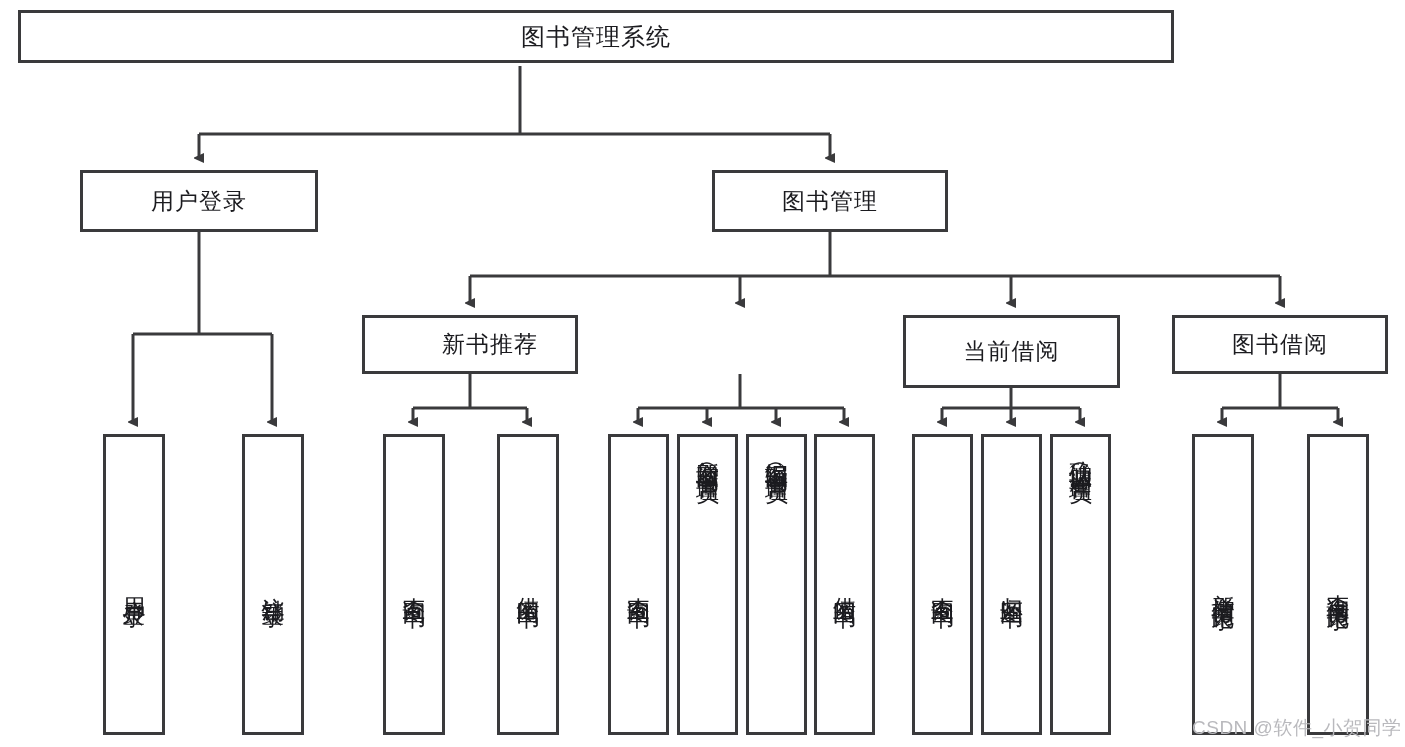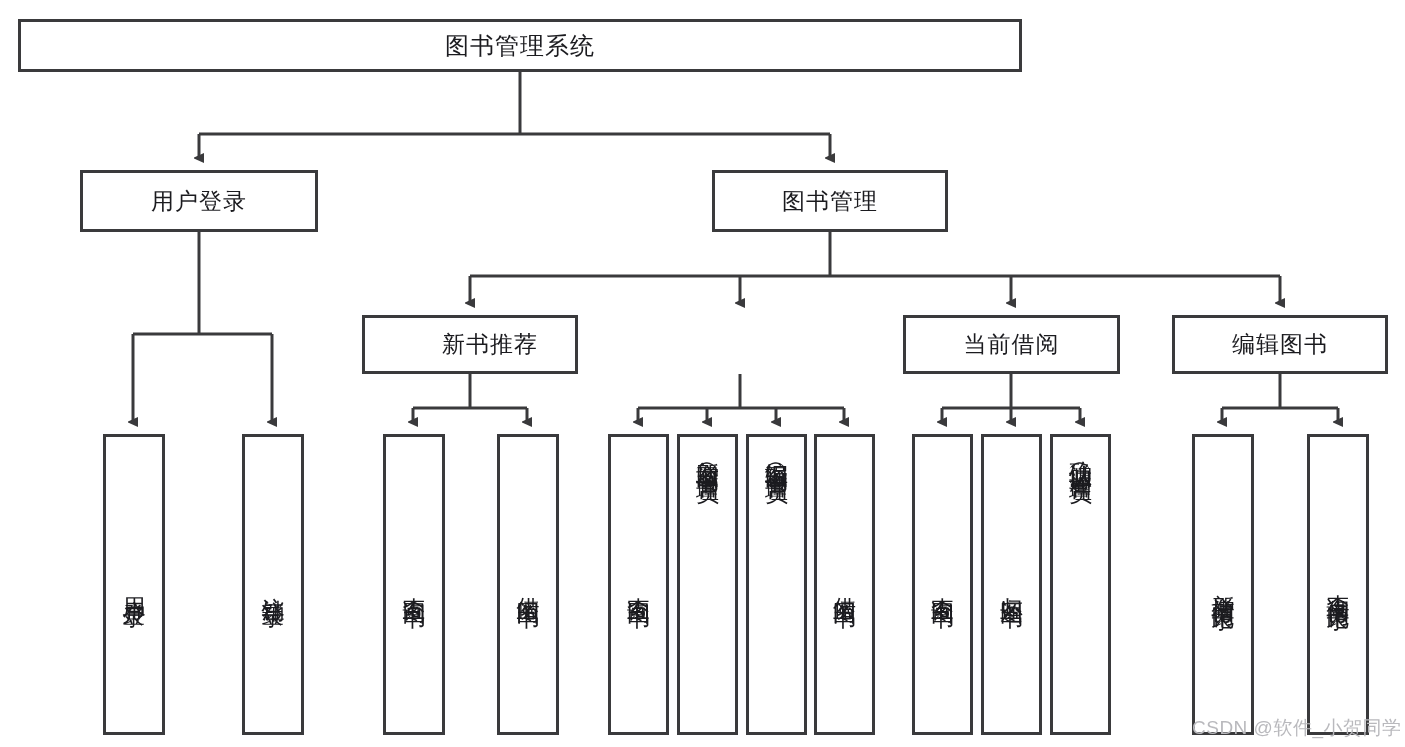--- a/index.html
+++ b/index.html
@@ -115,39 +115,39 @@
       <path d="M1011,408 L1011,422" marker-end="url(#arrow)"></path>
       <path d="M1080,408 L1080,422" marker-end="url(#arrow)"></path>
 
       <path d="M1280,374 L1280,408"></path>
       <path d="M1222,408 L1338,408"></path>
       <path d="M1222,408 L1222,422" marker-end="url(#arrow)"></path>
       <path d="M1338,408 L1338,422" marker-end="url(#arrow)"></path>
     </g>
   </svg>
 
-  <div class="node root" style="left:18px; top:19px; width:1004px; height:53px;text-align:center;">
+  <div class="node root" style="left:18px; top:10px; width:1156px; height:53px;text-align:center;">
     <span class="label">图书管理系统</span>
   </div>
 
   <div class="node" style="left:80px; top:170px; width:238px; height:62px;">
     <span class="label">用户登录</span>
   </div>
   <div class="node" style="left:712px; top:170px; width:236px; height:62px;align-items:center;">
     <span class="label">图书管理</span>
   </div>
 
   <div class="node" style="left:362px; top:315px; width:216px; height:59px;padding-left:40px;">
     <span class="label">新书推荐</span>
   </div>
-  <div class="node" style="left:903px; top:315px; width:217px; height:59px;">
+  <div class="node" style="left:903px; top:315px; width:217px; height:73px;">
     <span class="label">当前借阅</span>
   </div>
   <div class="node" style="left:1172px; top:315px; width:216px; height:59px;">
-    <span class="label">编辑图书</span>
+    <span class="label">图书借阅</span>
   </div>
 
   <div class="node vert center" style="left:103px; top:434px; width:62px; height:301px;">
     <span class="label">用户登录</span>
   </div>
   <div class="node vert center" style="left:242px; top:434px; width:62px; height:301px;">
     <span class="label">注销登录</span>
   </div>
 
   <div class="node vert center" style="left:383px; top:434px; width:62px; height:301px;">

